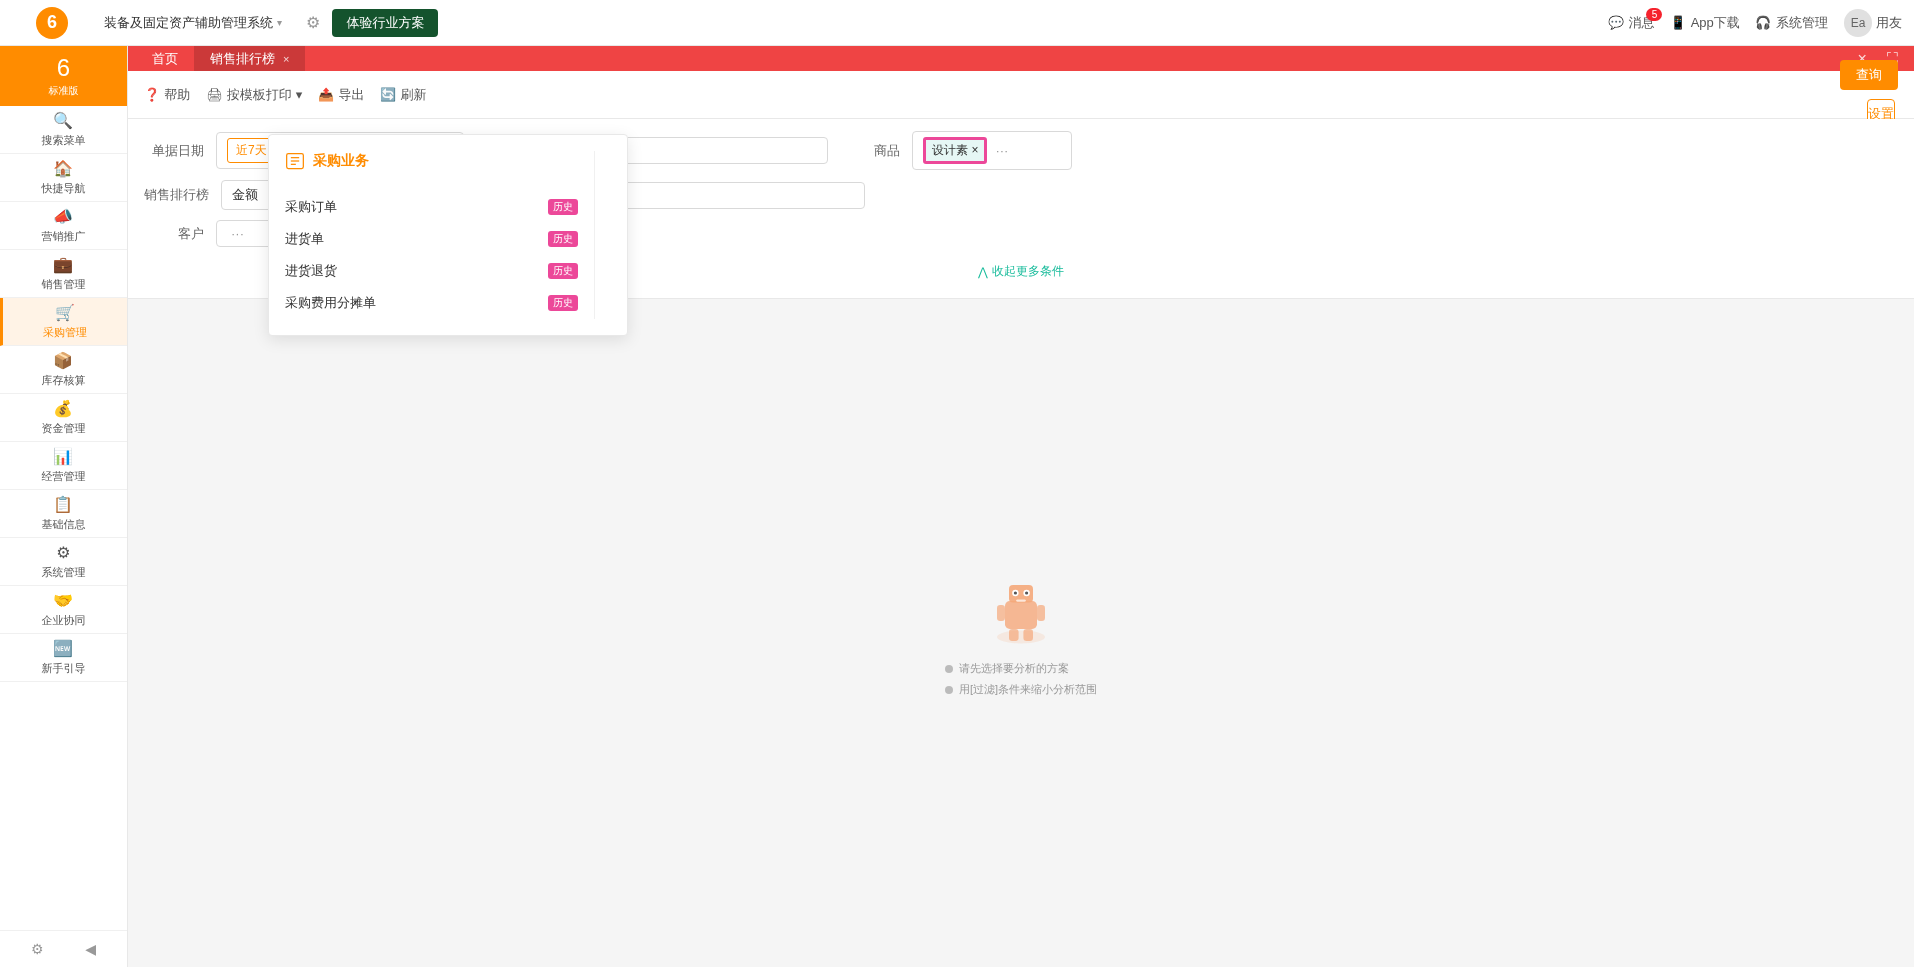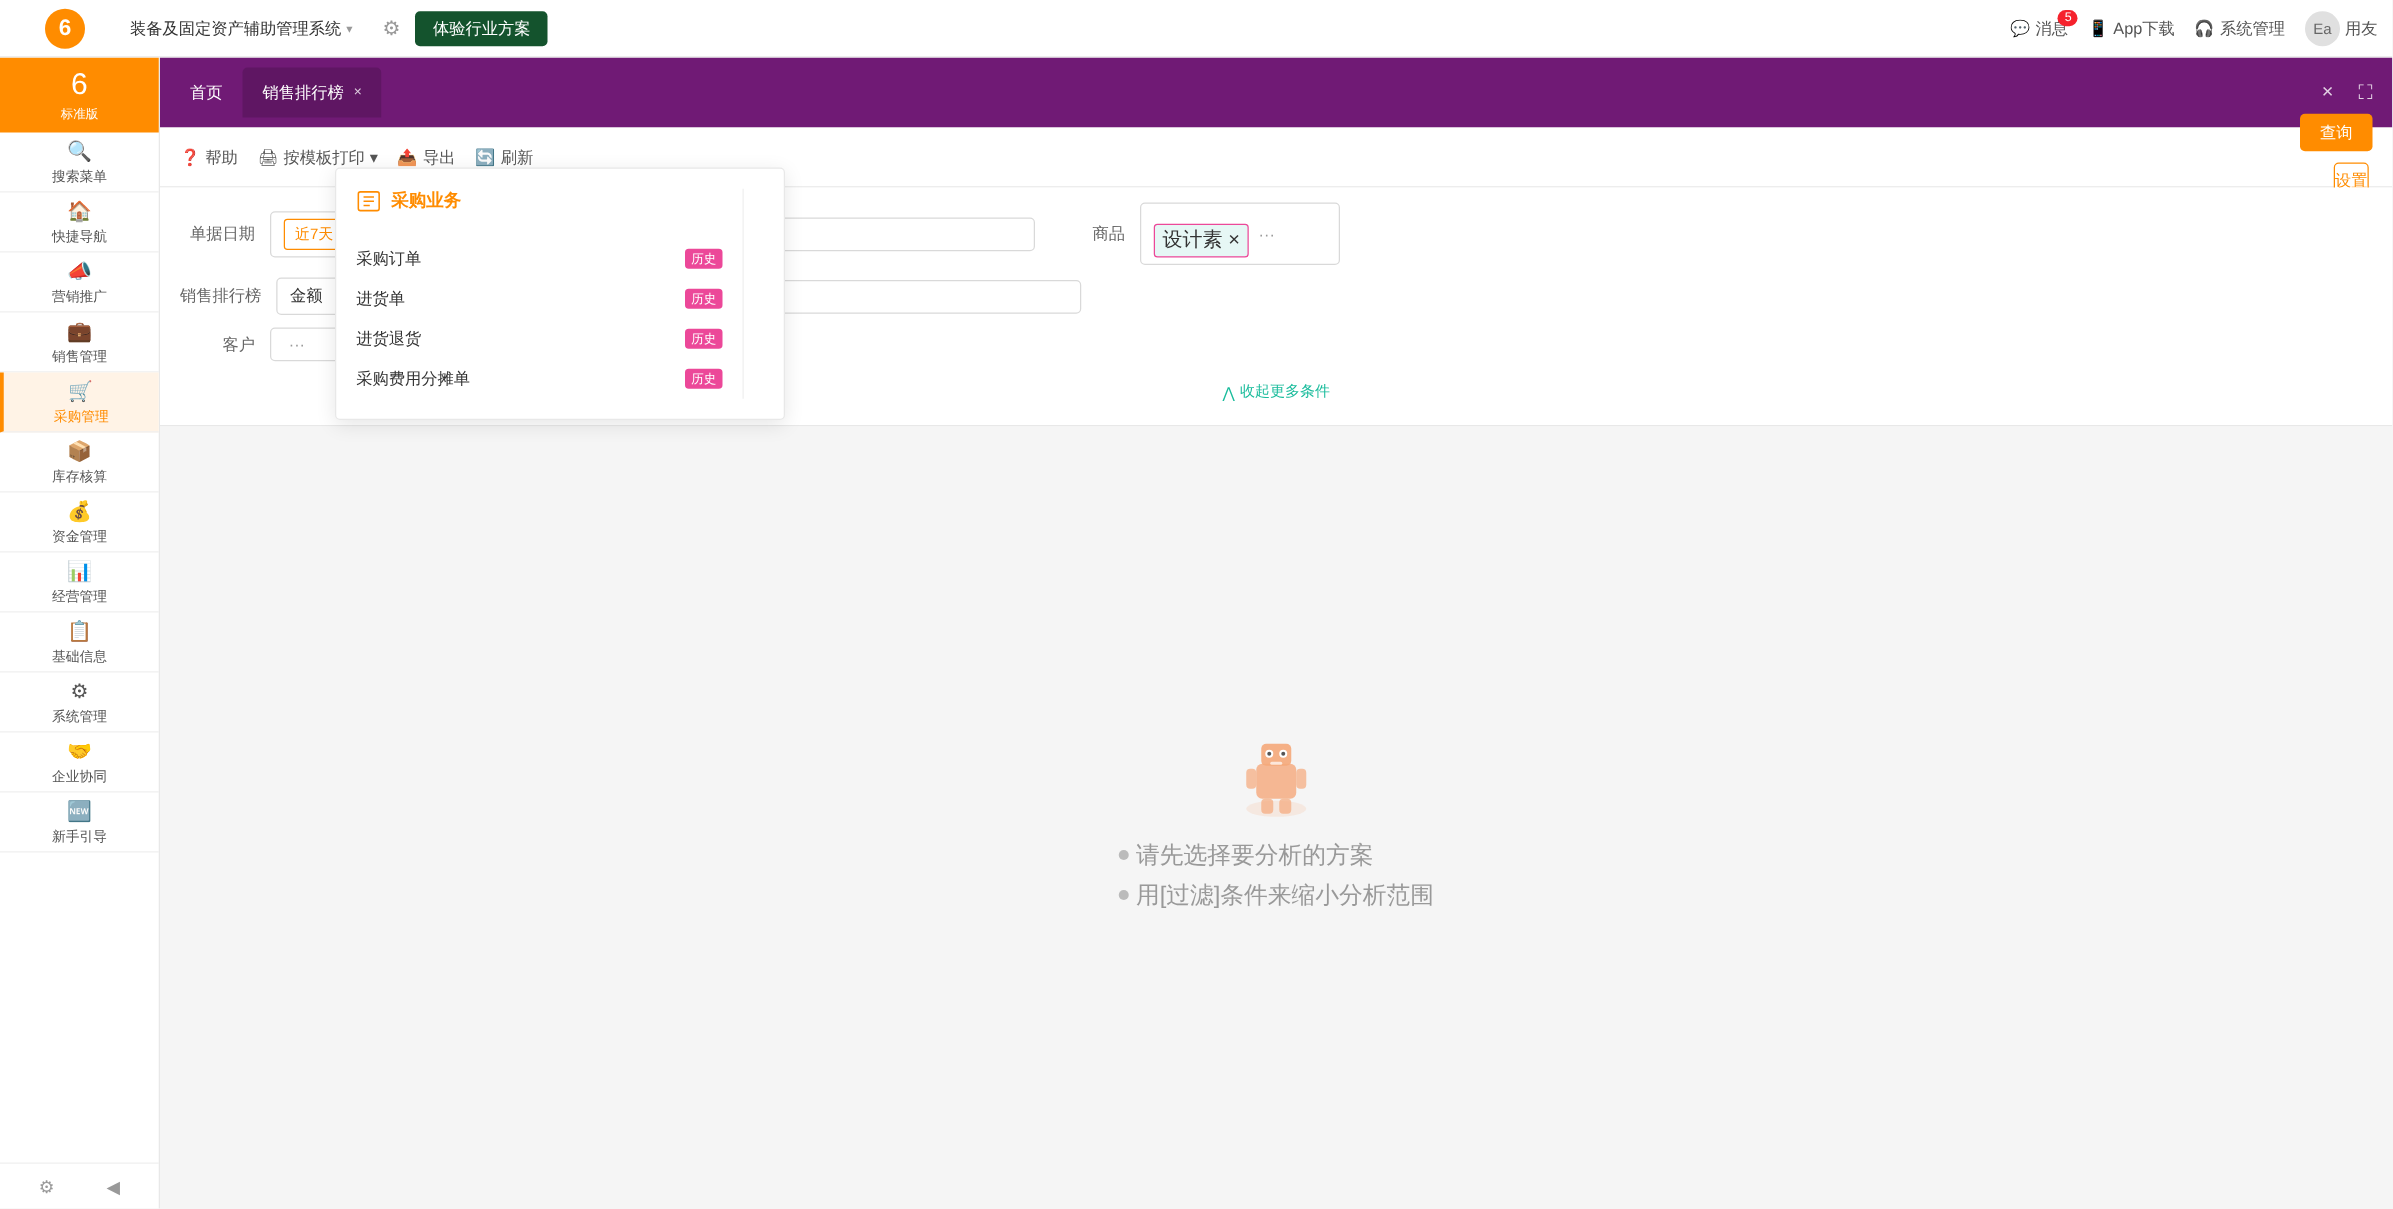--- a/index.html
+++ b/index.html
@@ -19,21 +19,21 @@
     .top-bar-system span { margin-right: 4px; }
     .dropdown-arrow { color: #999; font-size: 10px; cursor: pointer; }
     .settings-icon { color: #999; font-size: 16px; margin: 0 12px; cursor: pointer; }
     .industry-btn { background: #14532d; color: white; border: none; border-radius: 4px; padding: 5px 14px; font-size: 13px; cursor: pointer; }
     .top-bar-right { margin-left: auto; display: flex; align-items: center; gap: 16px; }
     .top-bar-right-item { display: flex; align-items: center; gap: 4px; font-size: 13px; color: #555; cursor: pointer; position: relative; }
     .badge { position: absolute; top: -6px; right: -8px; background: #f5222d; color: white; border-radius: 10px; font-size: 10px; padding: 1px 4px; min-width: 16px; text-align: center; }
     .user-avatar { width: 28px; height: 28px; border-radius: 50%; background: #e0e0e0; display: flex; align-items: center; justify-content: center; font-size: 12px; color: #666; }
 
     
-    .tabs-bar { height: 56px; background: #701a75; display: flex; align-items: center; padding: 0 8px; flex-shrink: 0; }
+    .tabs-bar { height: 25px; background: #ef4444; display: flex; align-items: center; padding: 0 8px; flex-shrink: 0; }
     .tab { height: 40px; display: flex; align-items: center; padding: 0 16px; font-size: 13px; cursor: pointer; color: white; }
     .tab.active { background: rgba(0,0,0,0.15); border-radius: 4px 4px 0 0; }
     .tab-close { margin-left: 8px; font-size: 11px; color: rgba(255,255,255,0.8); }
     .tab-close-btn { margin-left: auto; color: rgba(255,255,255,0.8); font-size: 16px; cursor: pointer; padding: 0 12px; }
     .tab-expand-btn { color: rgba(255,255,255,0.8); font-size: 16px; cursor: pointer; padding: 0 8px; }
 
     
     .sidebar-logo { height: 60px; background: #ff8c00; display: flex; flex-direction: column; align-items: center; justify-content: center; color: white; }
     .sidebar-logo-icon { font-size: 24px; }
     .sidebar-logo-sub { font-size: 10px; margin-top: 2px; }
@@ -51,33 +51,33 @@
     .toolbar-btn-secondary { background: white; color: #ff8c00; border: 1px solid #ff8c00; border-radius: 4px; padding: 5px 0; font-size: 13px; cursor: pointer; margin-top: 4px; margin-left: 24px; }
     .toolbar-right { margin-left: auto; display: flex; align-items: center; gap: 12px; }
     .query-btns { display: flex; flex-direction: column; align-items: center; gap: 5px; }
 
     
     .filter-area { background: white; padding: 12px 16px; border-bottom: 1px solid #e8e8e8; flex-shrink: 0; }
     .filter-row { display: flex; align-items: center; gap: 12px; margin-bottom: 10px; }
     .filter-label { color: #666; font-size: 13px; white-space: nowrap; min-width: 60px; text-align: right; }
     .filter-input { border: 1px solid #d9d9d9; border-radius: 4px; padding: 5px 10px; font-size: 13px; color: #333; min-width: 160px; display: flex; align-items: center; gap: 4px; cursor: pointer; }
     .filter-input-wide { min-width: 280px; }
-    .filter-tag { background: #e6f7f5; border: 1px solid #ec4899; border-radius: 3px; padding: 2px 6px; font-size: 16px; color: #333; display: flex; align-items: center; gap: 4px; margin-top: 11px; }
+    .filter-tag { background: #e6f7f5; border: 3px solid #ec4899; border-radius: 3px; padding: 2px 6px; font-size: 12px; color: #333; display: flex; align-items: center; gap: 4px; }
     .filter-dots { color: #999; margin-left: 4px; }
     .time-btns { display: flex; align-items: center; gap: 4px; }
     .time-btn { border: 1px solid #d9d9d9; border-radius: 3px; padding: 3px 8px; font-size: 12px; color: #555; cursor: pointer; background: white; }
     .time-btn.active { border-color: #ff8c00; color: #ff8c00; }
     .collapse-row { display: flex; justify-content: center; padding: 6px 0; }
     .collapse-btn { color: #1abc9c; font-size: 12px; cursor: pointer; display: flex; align-items: center; gap: 4px; }
 
     
     .main-content { flex: 1; display: flex; align-items: center; justify-content: center; background: #f5f5f5; }
     .empty-state { display: flex; flex-direction: column; align-items: center; gap: 12px; }
     .empty-icon { width: 80px; height: 80px; }
-    .empty-text { color: #999; font-size: 19px; display: flex; flex-direction: column; gap: 6px; }
+    .empty-text { color: #999; font-size: 11px; display: flex; flex-direction: column; gap: 6px; }
     .empty-text-item { display: flex; align-items: center; gap: 6px; }
     .empty-dot { width: 8px; height: 8px; border-radius: 50%; background: #bbb; }
 
     
     .dropdown-menu { position: absolute; top: 88px; left: 140px; background: white; border: 1px solid #e8e8e8; border-radius: 4px; box-shadow: 0 4px 16px rgba(0,0,0,0.1); z-index: 100; width: 360px; padding: 16px; }
     .dropdown-cols { display: flex; gap: 0; }
     .dropdown-col { flex: 1; }
     .dropdown-col-title { display: flex; align-items: center; gap: 8px; color: #ff8c00; font-size: 14px; font-weight: bold; margin-bottom: 12px; padding-bottom: 8px; }
     .dropdown-divider { width: 1px; background: #f0f0f0; margin: 0 16px; }
     .dropdown-item { display: flex; align-items: center; justify-content: space-between; padding: 7px 0; color: #333; font-size: 13px; cursor: pointer; }

